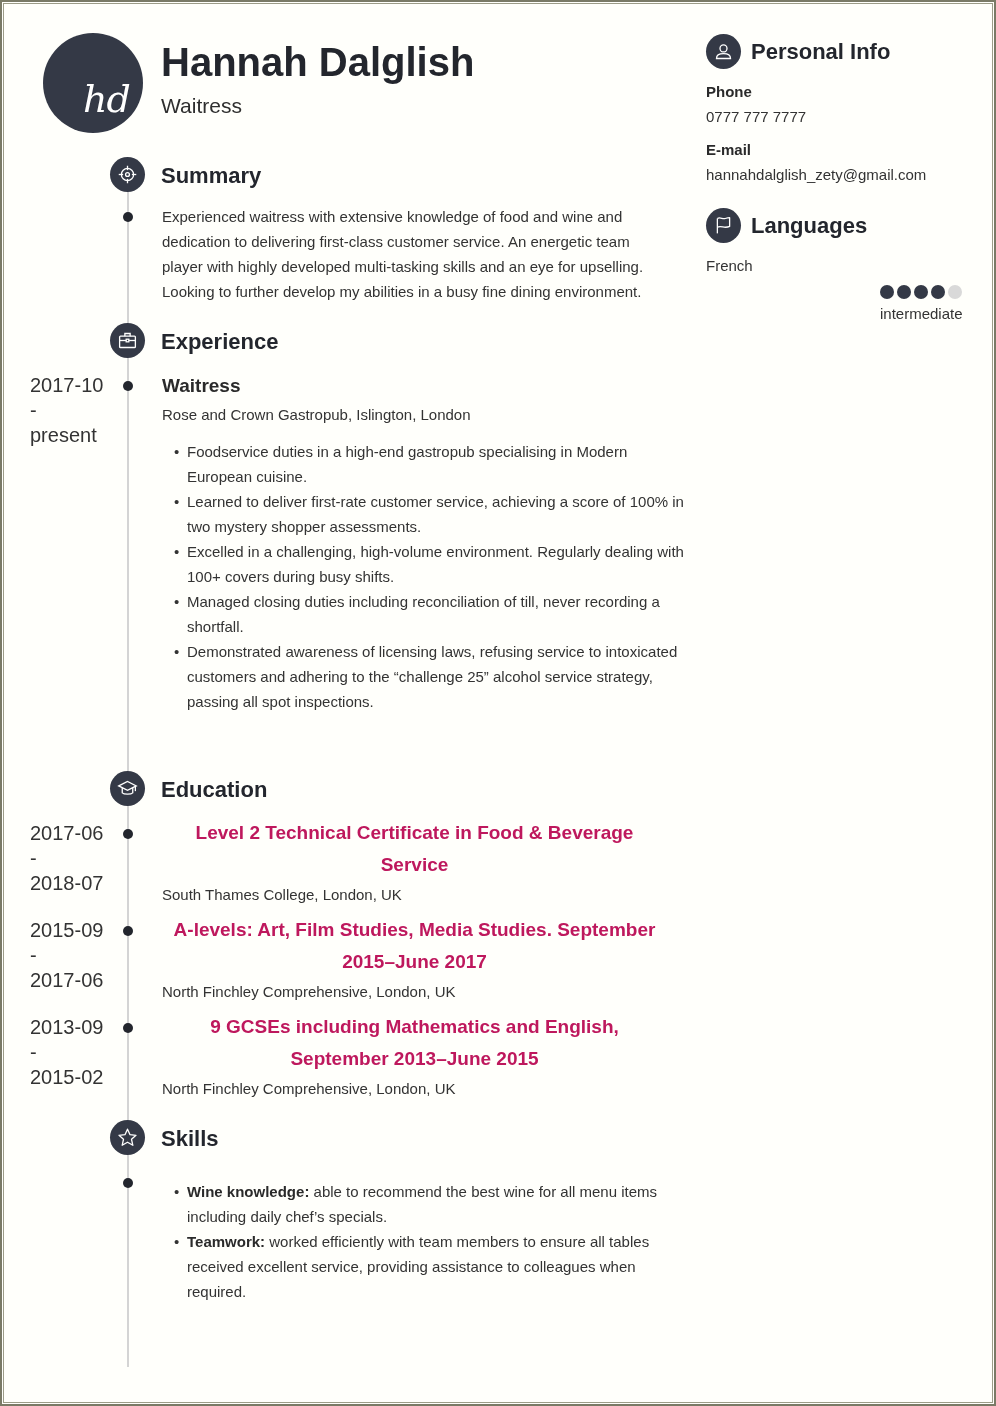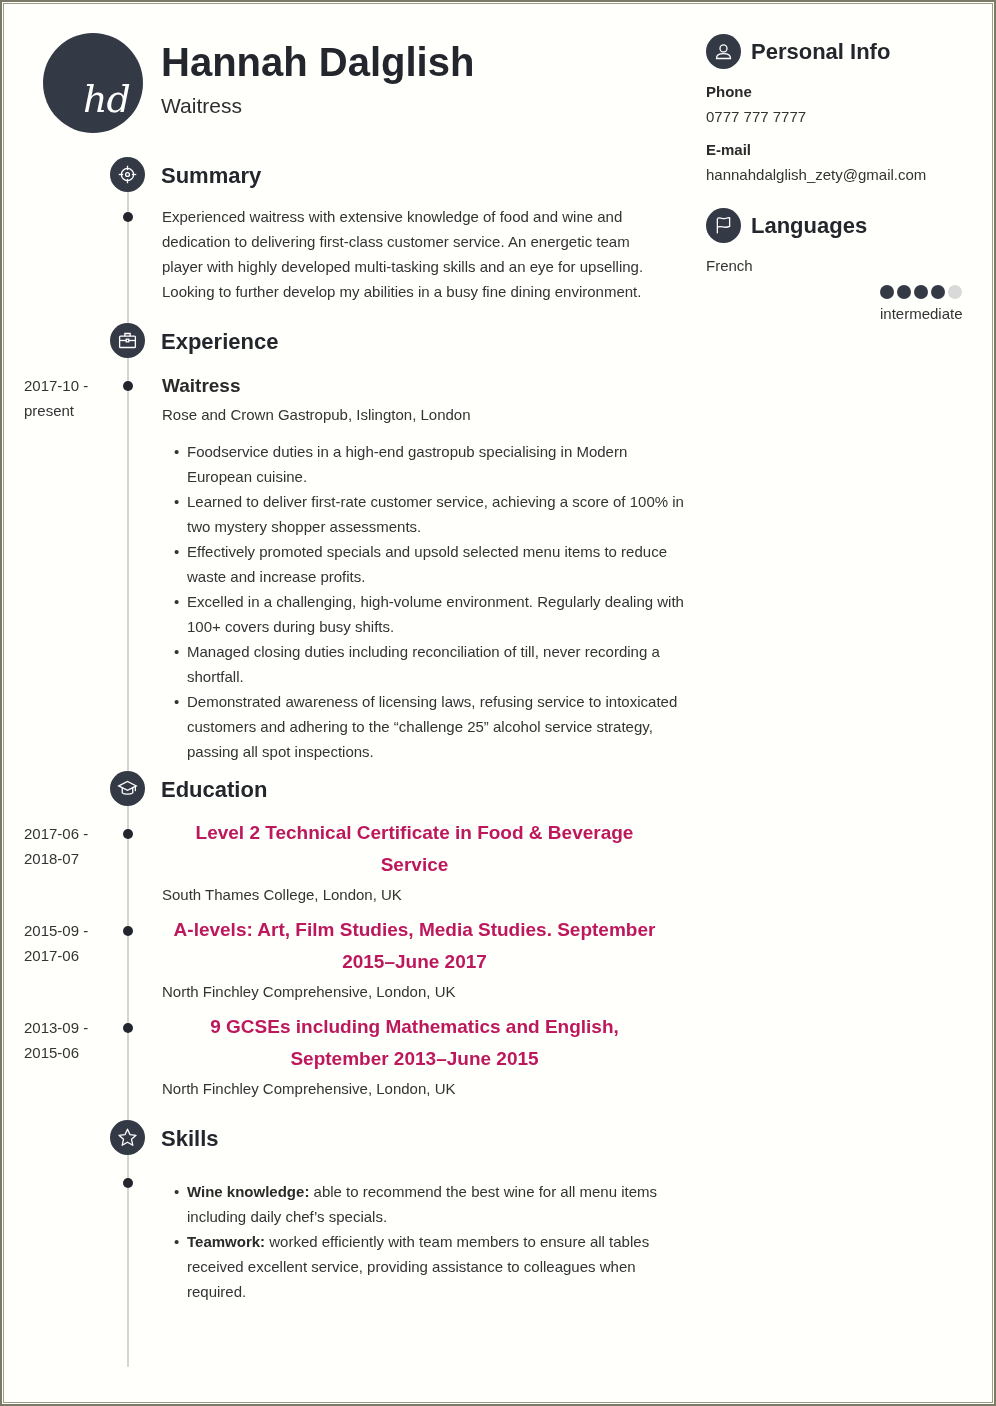--- a/index.html
+++ b/index.html
@@ -39,21 +39,21 @@
   .timeline-line { left: 127px; top: 175px; width: 2px; height: 1192px; background: #d4d4d4; }
   .sec-icon {
     width: 35px; height: 35px; border-radius: 50%; background: #343946;
     display: flex; align-items: center; justify-content: center;
   }
   .sec-icon svg { width: 21px; height: 21px; }
   .sec-title { font-size: 22px; font-weight: bold; color: #23262d; white-space: nowrap; }
   .dot { width: 10px; height: 10px; border-radius: 50%; background: #23262d; }
 
   .body-text { font-size: 15px; line-height: 25px; color: #333; }
-  .date { left: 24px; font-size: 15px; line-height: 25px; color: #333; width: 80px; }
+  .date { left: 30px; font-size: 20px; line-height: 25px; color: #333; width: 80px; }
   .job-title { font-size: 19px; font-weight: bold; color: #2a2a2a; }
   .edu-title { font-size: 19px; font-weight: bold; color: #be185d; line-height: 32px; width: 505px; text-align: center; }
   ul.bullets { margin: 12px; padding: 0; list-style: none; }
   ul.bullets li { position: relative; padding-left: 13px; font-size: 15px; line-height: 25px; color: #333; }
   ul.bullets li::before { content: "•"; position: absolute; left: 0; top: 0; }
   ul.bullets li b { color: #2a2a2a; }
 
   
   .side-title { font-size: 22px; font-weight: bold; color: #23262d; white-space: nowrap; }
   .field-label { font-size: 15px; font-weight: bold; color: #2a2a2a; }
@@ -103,21 +103,20 @@
 <div class="abs date" style="top:373px;">
   <div>2017-10 -</div>
   <div>present</div>
 </div>
 <div class="abs dot" style="left:123px; top:381px;"></div>
 <div class="abs job-title" style="left:162px; top:375px;">Waitress</div>
 <div class="abs body-text" style="left:162px; top:402px;">Rose and Crown Gastropub, Islington, London</div>
 <ul class="abs bullets" style="left:162px; top:427px; width:510px;">
   <li>Foodservice duties in a high-end gastropub specialising in Modern European cuisine.</li>
   <li>Learned to deliver first-rate customer service, achieving a score of 100% in two mystery shopper assessments.</li>
-  <li>Effectively promoted specials and upsold selected menu items to reduce waste and increase profits.</li>
   <li>Excelled in a challenging, high-volume environment. Regularly dealing with 100+ covers during busy shifts.</li>
   <li>Managed closing duties including reconciliation of till, never recording a shortfall.</li>
   <li>Demonstrated awareness of licensing laws, refusing service to intoxicated customers and adhering to the “challenge 25” alcohol service strategy, passing all spot inspections.</li>
 </ul>
 
 <div class="abs sec-icon" style="left:110px; top:771px;">
   <svg viewBox="0 0 24 24" fill="none" stroke="#fff" stroke-width="1.5">
     <path d="M2 9l10-5 10 5-10 5z"></path>
     <path d="M6 11v6c2 2 10 2 12 0v-6"></path>
     <line x1="21" y1="9.5" x2="21" y2="15"></line>
@@ -136,21 +135,21 @@
 <div class="abs date" style="top:918px;">
   <div>2015-09 -</div>
   <div>2017-06</div>
 </div>
 <div class="abs dot" style="left:123px; top:926px;"></div>
 <div class="abs edu-title" style="left:162px; top:914px;">A-levels: Art, Film Studies, Media Studies. September 2015–June 2017</div>
 <div class="abs body-text" style="left:162px; top:979px;">North Finchley Comprehensive, London, UK</div>
 
 <div class="abs date" style="top:1015px;">
   <div>2013-09 -</div>
-  <div>2015-06</div>
+  <div>2015-02</div>
 </div>
 <div class="abs dot" style="left:123px; top:1023px;"></div>
 <div class="abs edu-title" style="left:162px; top:1011px;">9 GCSEs including Mathematics and English, September 2013–June 2015</div>
 <div class="abs body-text" style="left:162px; top:1076px;">North Finchley Comprehensive, London, UK</div>
 
 <div class="abs sec-icon" style="left:110px; top:1120px;">
   <svg viewBox="0 0 24 24" fill="none" stroke="#fff" stroke-width="1.5" stroke-linejoin="round">
     <path d="M12 2.5l2.9 6.3 6.8.7-5.1 4.6 1.5 6.8L12 17.4 5.9 20.9l1.5-6.8L2.3 9.5l6.8-.7z"></path>
   </svg>
 </div>

